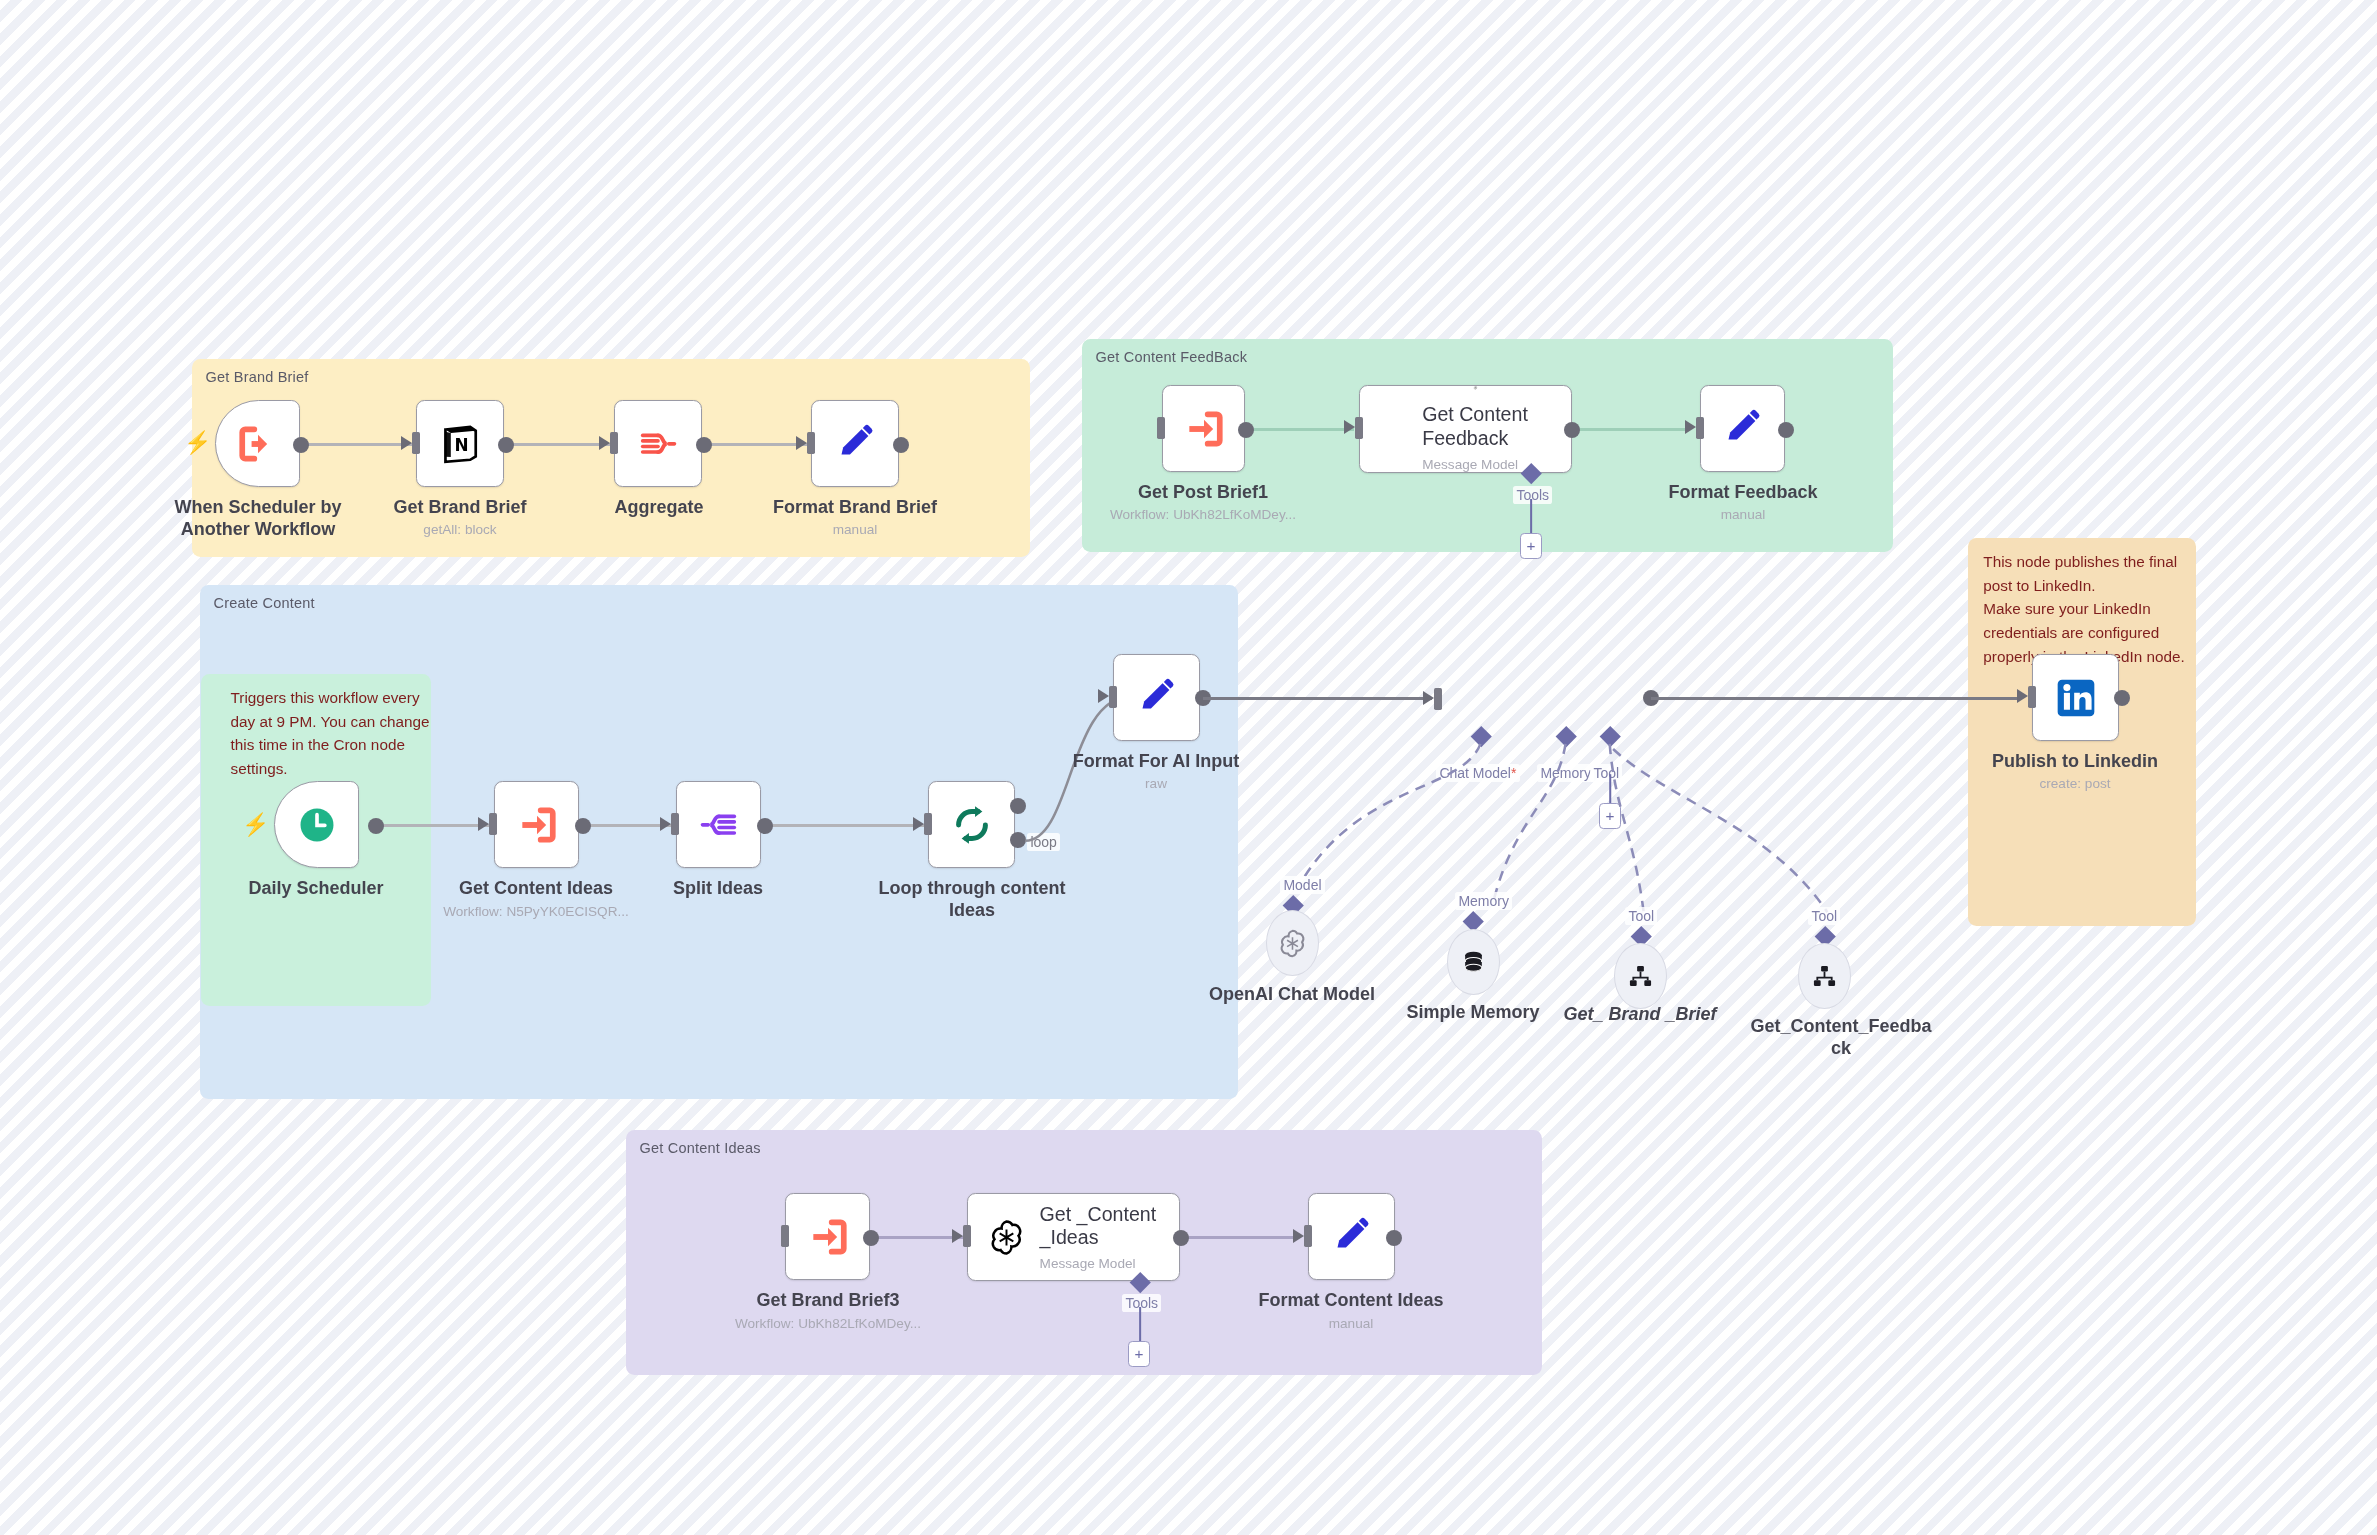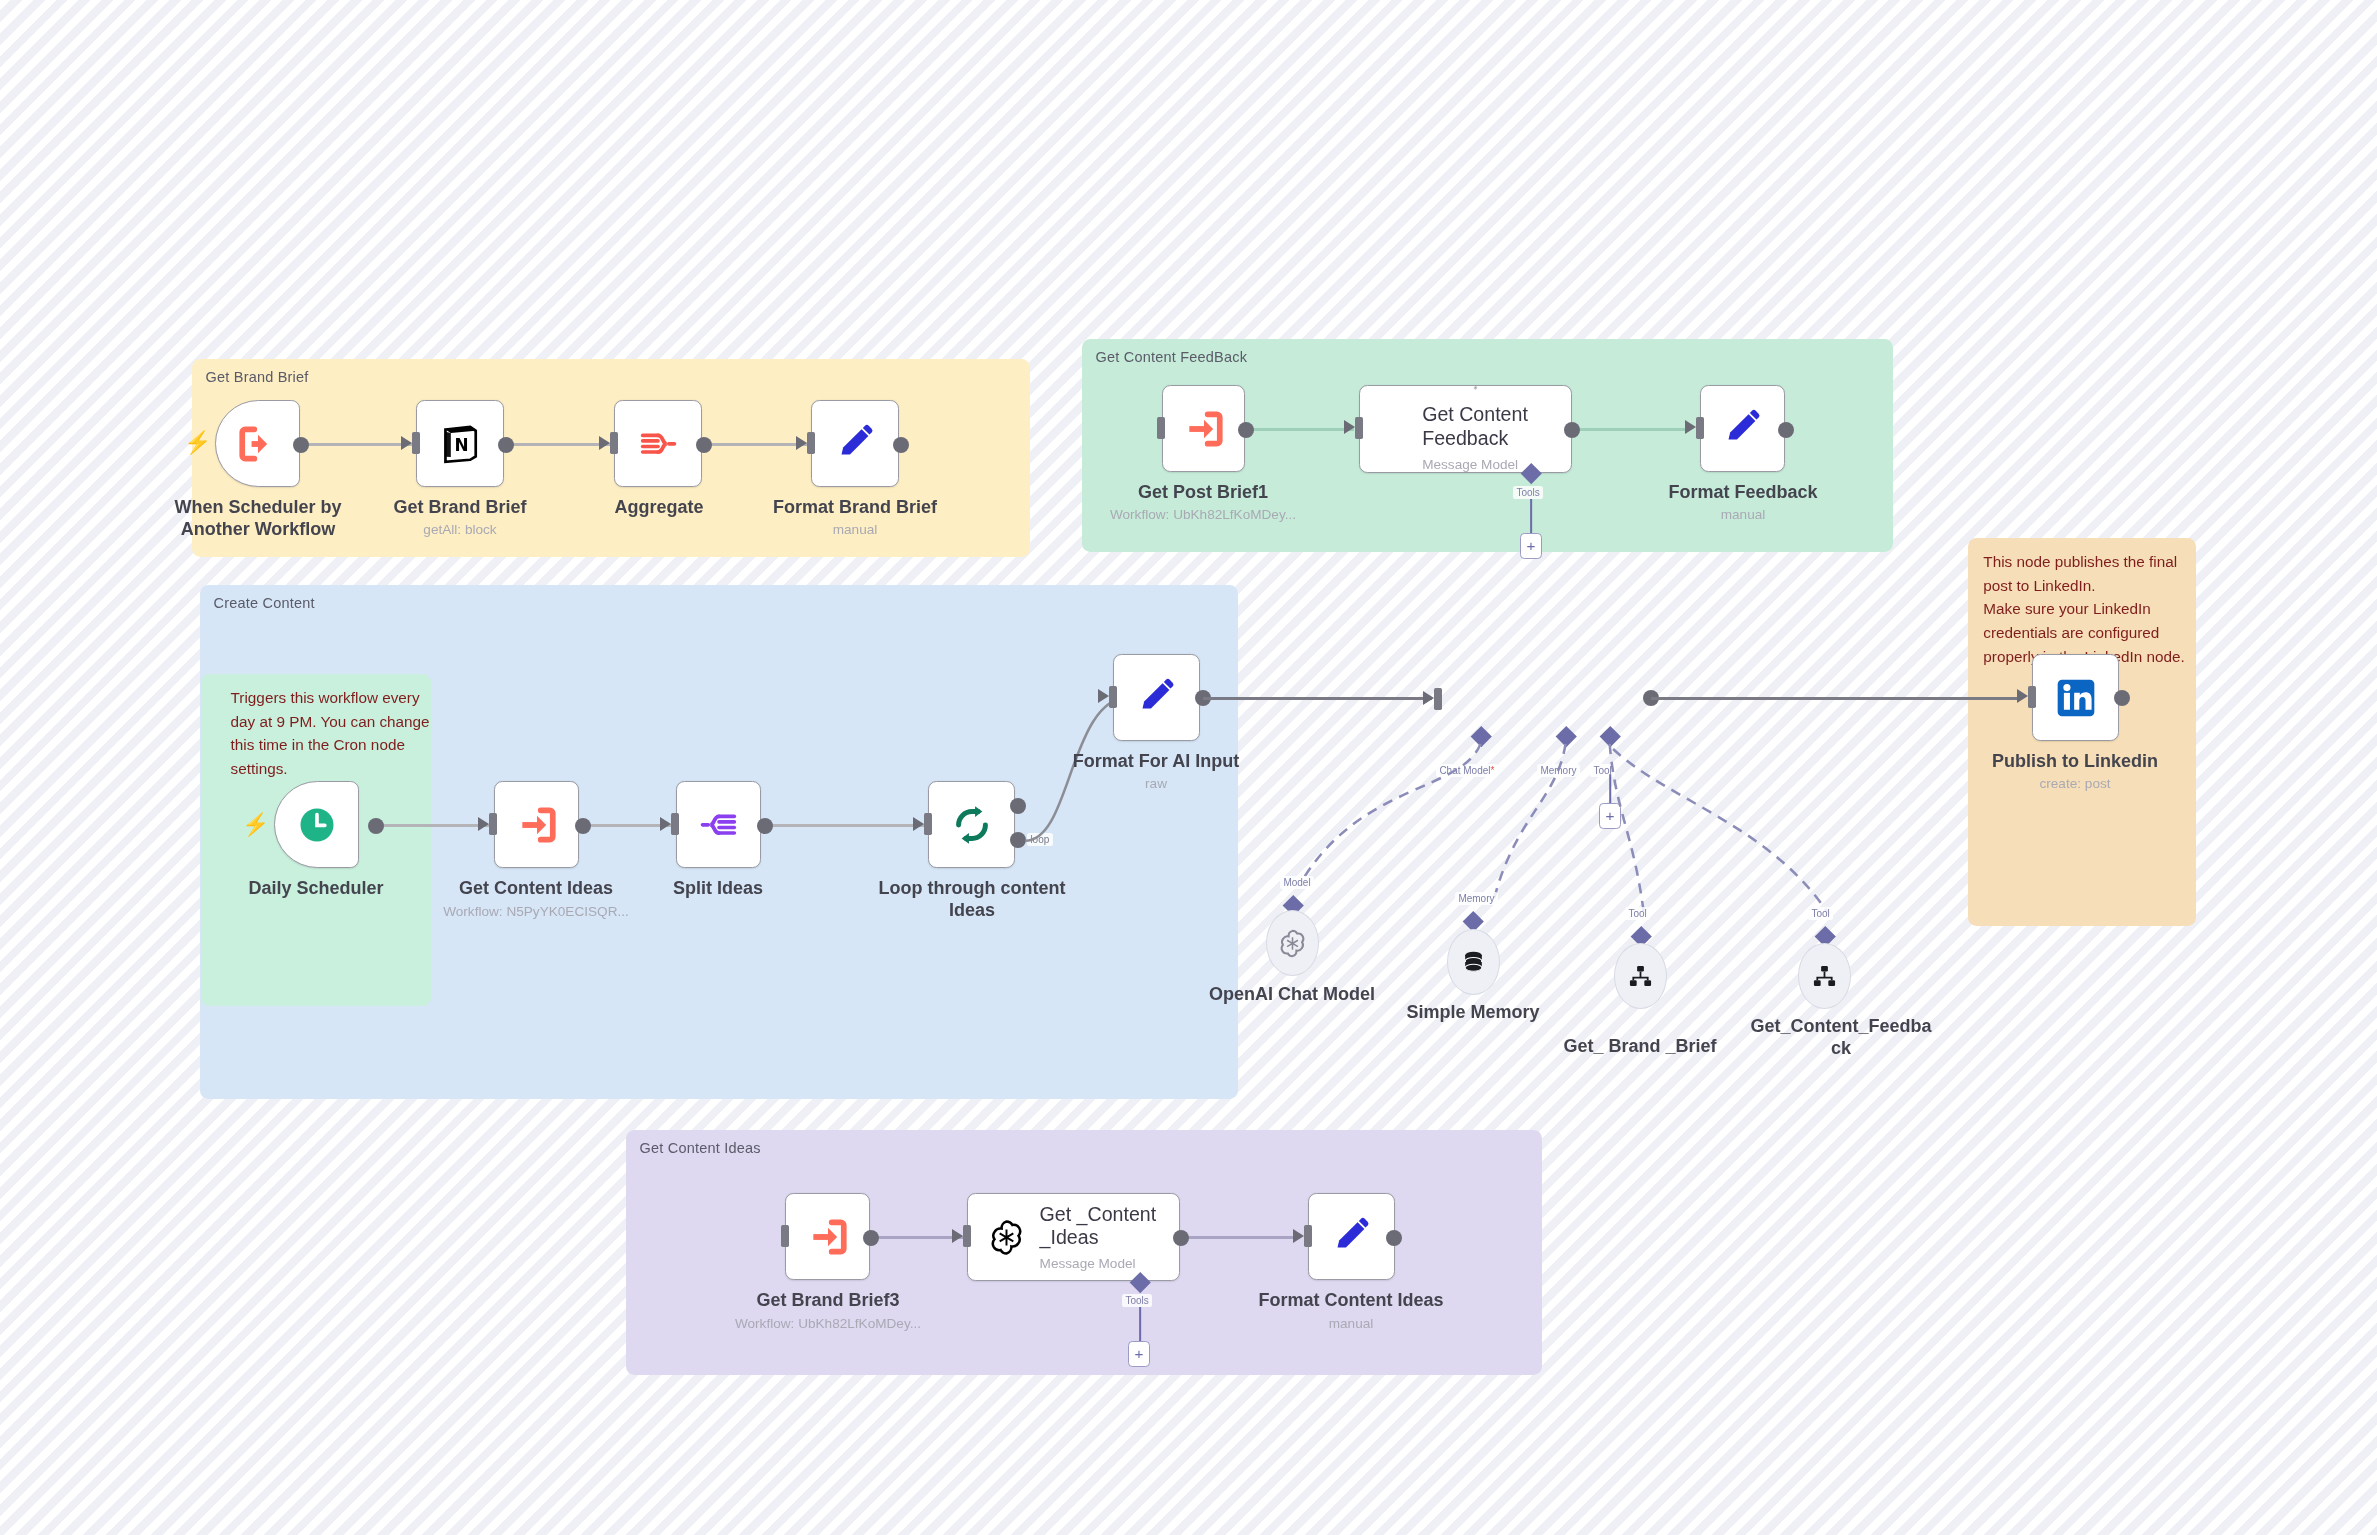--- a/index.html
+++ b/index.html
@@ -132,21 +132,21 @@
   }
   svg.link {
     position: absolute;
     overflow: visible;
     pointer-events: none;
   }
 
   
   .port-label {
     position: absolute;
-    font-size: 10px;
+    font-size: 14px;
     color: #7e7ea8;
     background: rgba(255,255,255,.82);
     padding: 0.9px 3.4px;
     border-radius: 2.6px;
     white-space: nowrap;
   }
   .req { color: #e2554a; }
 
   
   .plusbtn {
@@ -435,21 +435,21 @@
   <div class="port-label" style="left:1625px; top:907px;">Tool</div>
   <div class="diamond" style="left:1634px; top:929px;"></div>
   <div class="subnode" style="left:1614px; top:943px;">
     <svg width="27" height="27" viewBox="0 0 24 24">
       <rect x="9" y="2.6" width="6" height="5" rx="1.1" fill="#1b1b22"></rect>
       <rect x="2.6" y="15.4" width="6" height="5" rx="1.1" fill="#1b1b22"></rect>
       <rect x="15.4" y="15.4" width="6" height="5" rx="1.1" fill="#1b1b22"></rect>
       <path d="M12 7.6 v3.6 M5.6 15.4 v-2.4 h12.8 v2.4 M12 11.2 v1.8" fill="none" stroke="#1b1b22" stroke-width="1.6"></path>
     </svg>
   </div>
-  <div class="node-caption" style="left:1538px; top:1036px; width:204px;">Get_ Brand _Brief</div>
+  <div class="node-caption" style="left:1538px; top:1004px; width:204px;font-style:italic;">Get_ Brand _Brief</div>
 
   <div class="port-label" style="left:1808px; top:907px;">Tool</div>
   <div class="diamond" style="left:1818px; top:929px;"></div>
   <div class="subnode" style="left:1798px; top:943px;">
     <svg width="27" height="27" viewBox="0 0 24 24">
       <rect x="9" y="2.6" width="6" height="5" rx="1.1" fill="#1b1b22"></rect>
       <rect x="2.6" y="15.4" width="6" height="5" rx="1.1" fill="#1b1b22"></rect>
       <rect x="15.4" y="15.4" width="6" height="5" rx="1.1" fill="#1b1b22"></rect>
       <path d="M12 7.6 v3.6 M5.6 15.4 v-2.4 h12.8 v2.4 M12 11.2 v1.8" fill="none" stroke="#1b1b22" stroke-width="1.6"></path>
     </svg>

